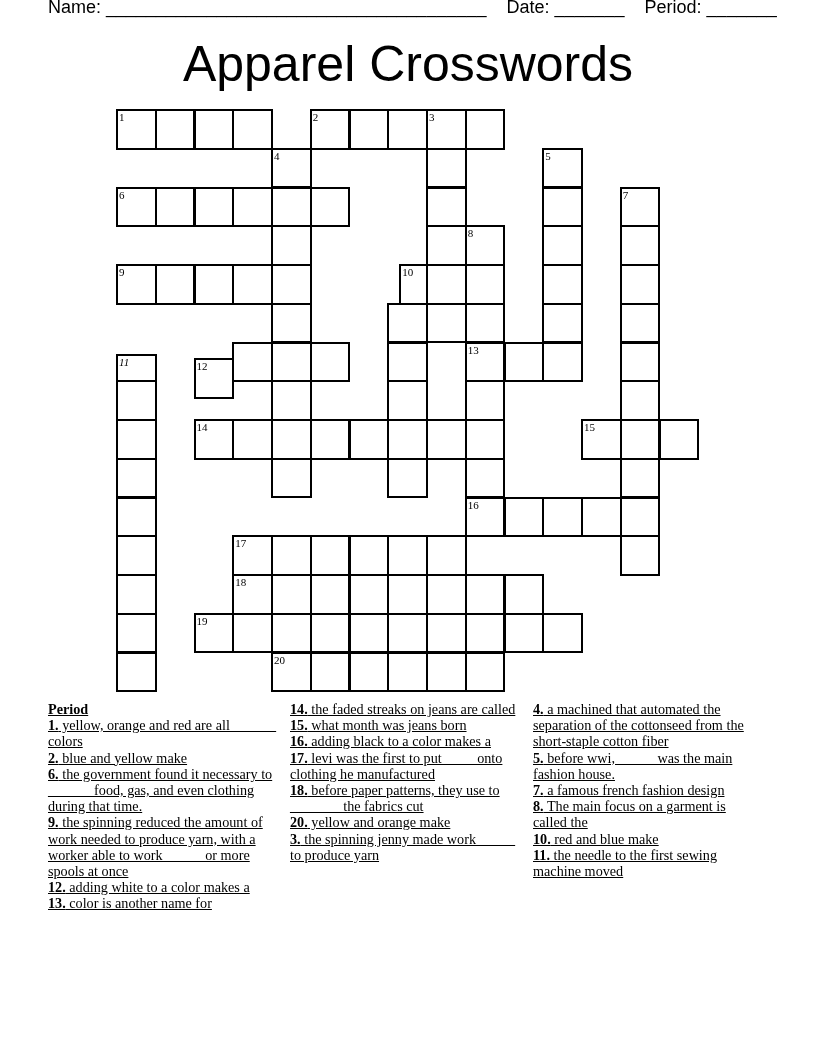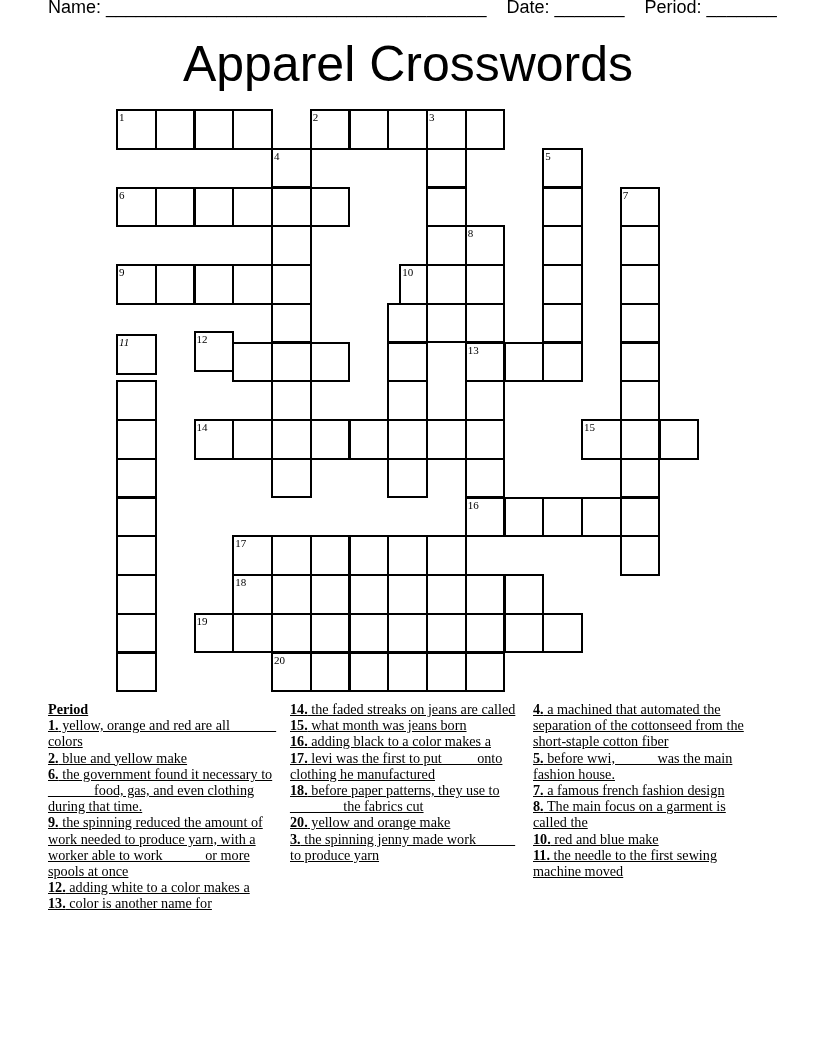--- a/index.html
+++ b/index.html
@@ -96,24 +96,24 @@
     <div class="cell" style="left: 309px; top: 154px;"></div>
     <div class="cell" style="left: 347.75px; top: 154px;"></div>
     <div class="cell" style="left: 425.25px; top: 154px;"></div>
     <div class="cell" style="left: 502.75px; top: 154px;"></div>
     <div class="cell" style="left: 154px; top: 192.75px;"></div>
     <div class="cell" style="left: 270.25px; top: 192.75px;"></div>
     <div class="cell" style="left: 309px; top: 192.75px;"></div>
     <div class="cell" style="left: 347.75px; top: 192.75px;"></div>
     <div class="cell" style="left: 425.25px; top: 192.75px;"></div>
     <div class="cell" style="left: 502.75px; top: 192.75px;"></div>
-    <div class="cell" style="left: -1px; top: 224px; font-style: italic;">
+    <div class="cell" style="left: -1px; top: 244px; font-style: italic;">
       <span class="num">11</span>
     </div>
-    <div class="cell" style="left: 76.5px; top: 221px;">
+    <div class="cell" style="left: 76.5px; top: 248px;">
       <span class="num">12</span>
     </div>
     <div class="cell" style="left: 115.25px; top: 231.5px;"></div>
     <div class="cell" style="left: 154px; top: 231.5px;"></div>
     <div class="cell" style="left: 192.75px; top: 231.5px;"></div>
     <div class="cell" style="left: 270.25px; top: 231.5px;"></div>
     <div class="cell" style="left: 347.75px; top: 231.5px;">
       <span class="num">13</span>
     </div>
     <div class="cell" style="left: 386.5px; top: 231.5px;"></div>

